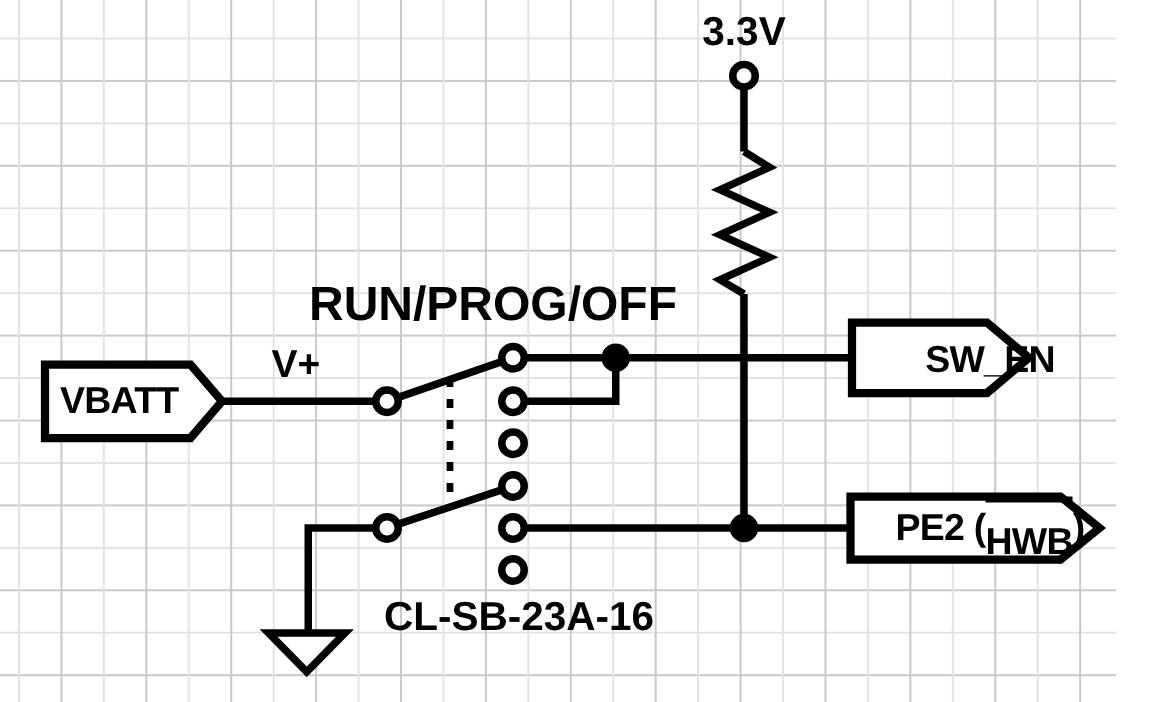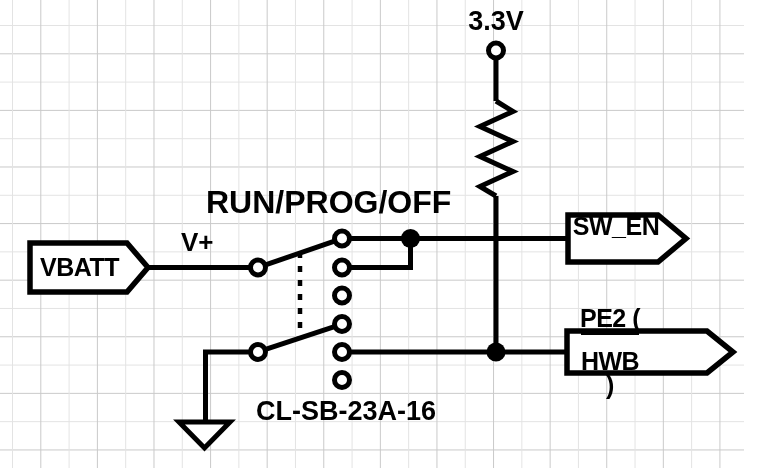--- a/index.html
+++ b/index.html
@@ -114,21 +114,21 @@
   <div class="lbl centered free-text" style="left:452px; top:7px; width:88px; height:28px; font-size:27px;">3.3V</div>
 
   <div class="lbl free-text" style="left:181px; top:229px; font-size:26px;">V+</div>
 
   <div class="lbl free-text" style="left:206px; top:186px; font-size:32px;">RUN/PROG/OFF</div>
 
   <div class="lbl free-text" style="left:256px; top:398px; font-size:27px;">CL-SB-23A-16</div>
 
   <div class="lbl centered flag-text" style="left:32px; top:245px; width:95px; height:45px;">VBATT</div>
 
-  <div class="lbl centered flag-text" style="left:570px; top:205px; width:92px; height:43px;">SW_EN</div>
+  <div class="lbl centered flag-text" style="left:570px; top:219px; width:92px; height:43px;padding-left:44px;">SW_EN</div>
 
-  <div class="lbl centered flag-text" style="left:540px; top:333px; width:140px; height:38px;flex-direction:column;">
+  <div class="lbl centered flag-text" style="left:590px; top:333px; width:140px; height:38px;">
       <span>PE2 (</span>
       <span class="ov">HWB</span>
       <span>)</span>
     </div>
 
 </div>
 
 </body></html>

